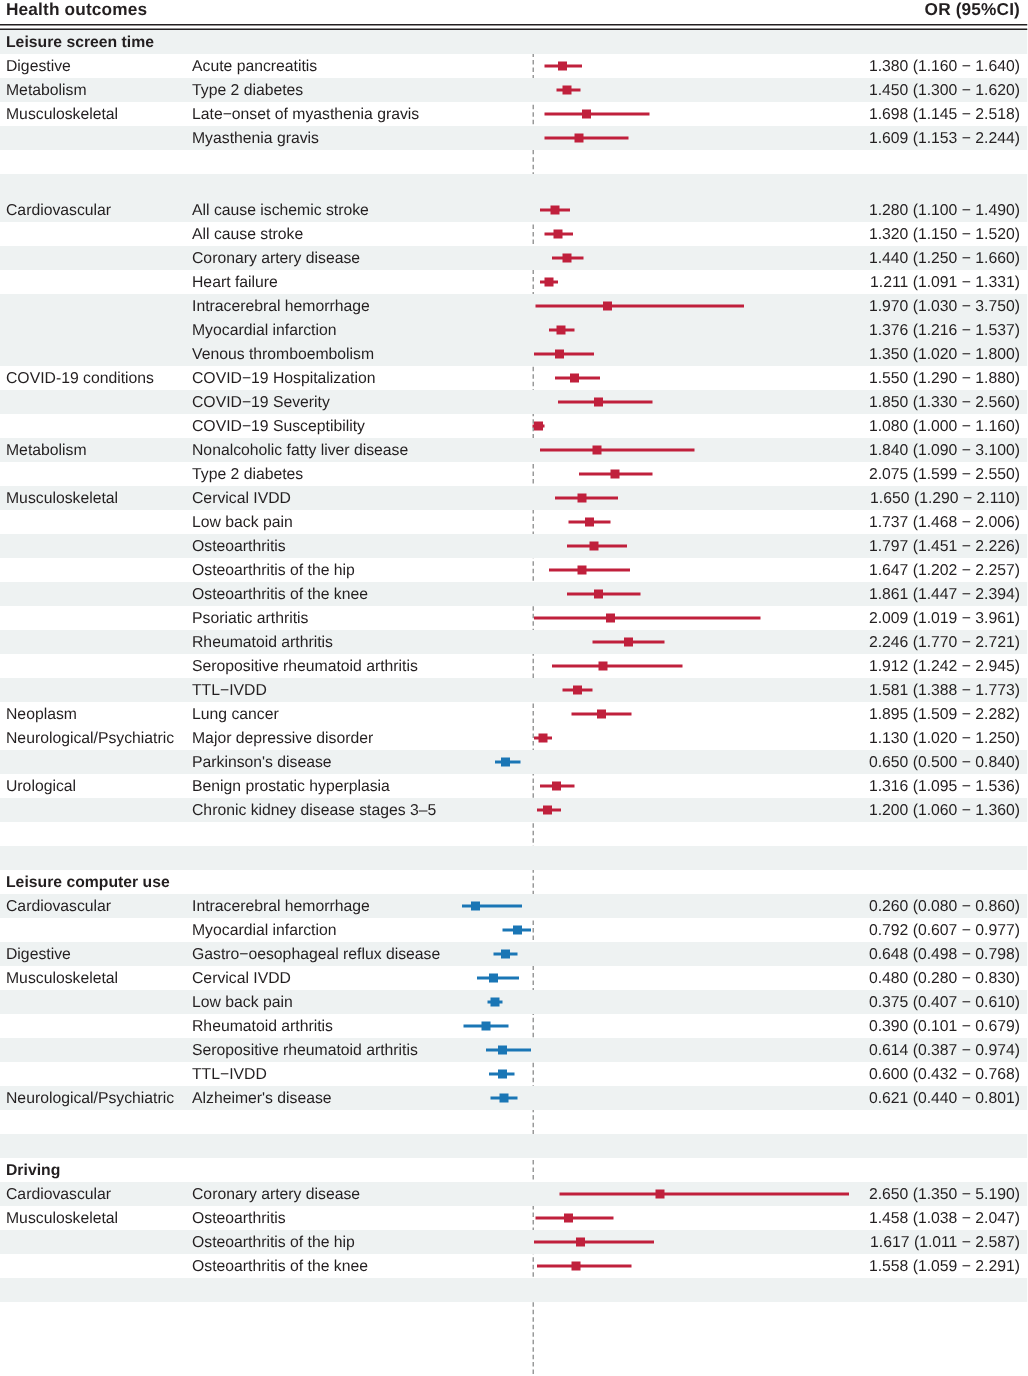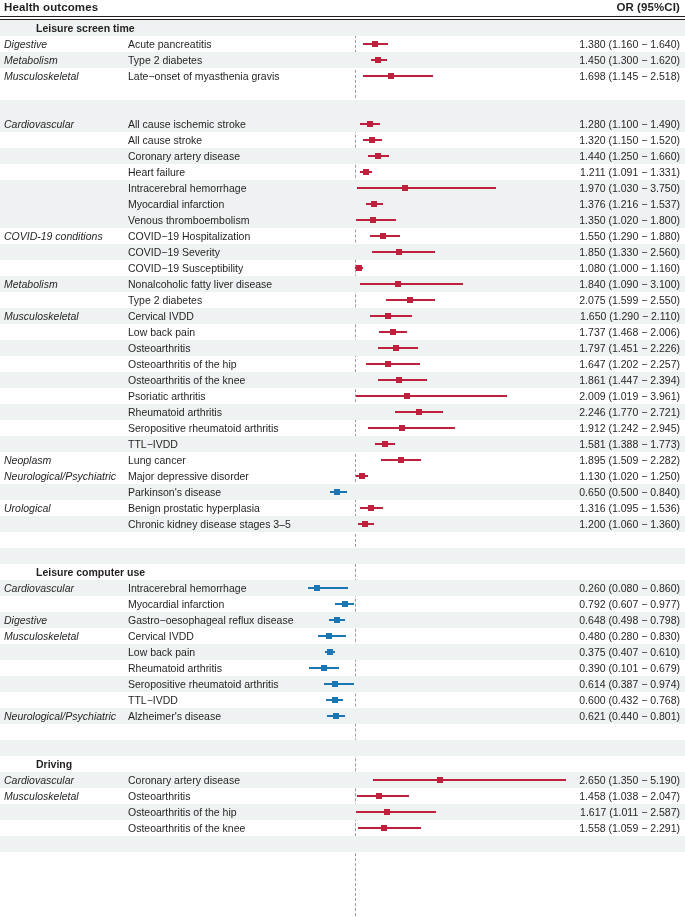--- a/index.html
+++ b/index.html
@@ -16,22 +16,22 @@
   .hdr .h-out{position:absolute;left:4px;top:1px;font-size:11.5px;font-weight:bold;letter-spacing:.1px;}
   .hdr .h-or{position:absolute;right:5px;top:1px;font-size:11.5px;font-weight:bold;letter-spacing:.1px;}
   .rule{position:absolute;left:0;width:685px;background:#231f20;}
   .rule.top{top:16px;height:1.4px;}
   .rule.top2{top:18.6px;height:1.4px;}
 
   
   .rows{position:absolute;left:0;top:20px;width:685px;}
   .row{position:relative;width:685px;height:16px;}
   .row.shade{background:#eef2f2;}
-  .row .cat{position:absolute;left:4px;top:2px;font-size:10.5px;font-style:italic;white-space:nowrap;}
-  .row .grp{position:absolute;left:4px;top:2px;font-size:10.5px;font-weight:bold;white-space:nowrap;margin-left:32px;}
+  .row .cat{position:absolute;left:4px;top:2px;font-size:10.5px;white-space:nowrap;}
+  .row .grp{position:absolute;left:4px;top:2px;font-size:10.5px;font-weight:bold;white-space:nowrap;}
   .row .out{position:absolute;left:128px;top:2px;font-size:10.5px;white-space:nowrap;}
   .row .or{position:absolute;right:5px;top:2px;font-size:10.5px;white-space:nowrap;}
 
   
   .band{position:absolute;left:0;top:0;width:685px;height:16px;pointer-events:none;}
   .ci{position:absolute;height:1.6px;top:7.2px;}
   .pt{position:absolute;width:6px;height:6px;top:5px;}
   .red{background:#c0203c;}
   .blue{background:#1a76b5;}
 
@@ -76,20 +76,29 @@
       </div>
       <div class="row">
         <div class="cat">Musculoskeletal</div>
         <div class="out">Late−onset of myasthenia gravis</div>
         <div class="or">1.698 (1.145 − 2.518)</div>
         <div class="band">
           <div class="ci red" style="left: 362.624px; width: 70.2976px;"></div>
           <div class="pt red" style="left: 387.938px;"></div>
         </div>
       </div>
+      <div class="row shade">
+        <div class="cat"></div>
+        <div class="out">Myasthenia gravis</div>
+        <div class="or">1.609 (1.153 − 2.244)</div>
+        <div class="band">
+          <div class="ci red" style="left: 363.034px; width: 55.8592px;"></div>
+          <div class="pt red" style="left: 383.381px;"></div>
+        </div>
+      </div>
       <div class="row"></div>
       <div class="row shade"></div>
       <div class="row shade">
         <div class="cat">Cardiovascular</div>
         <div class="out">All cause ischemic stroke</div>
         <div class="or">1.280 (1.100 − 1.490)</div>
         <div class="band">
           <div class="ci red" style="left: 360.32px; width: 19.968px;"></div>
           <div class="pt red" style="left: 366.536px;"></div>
         </div>

